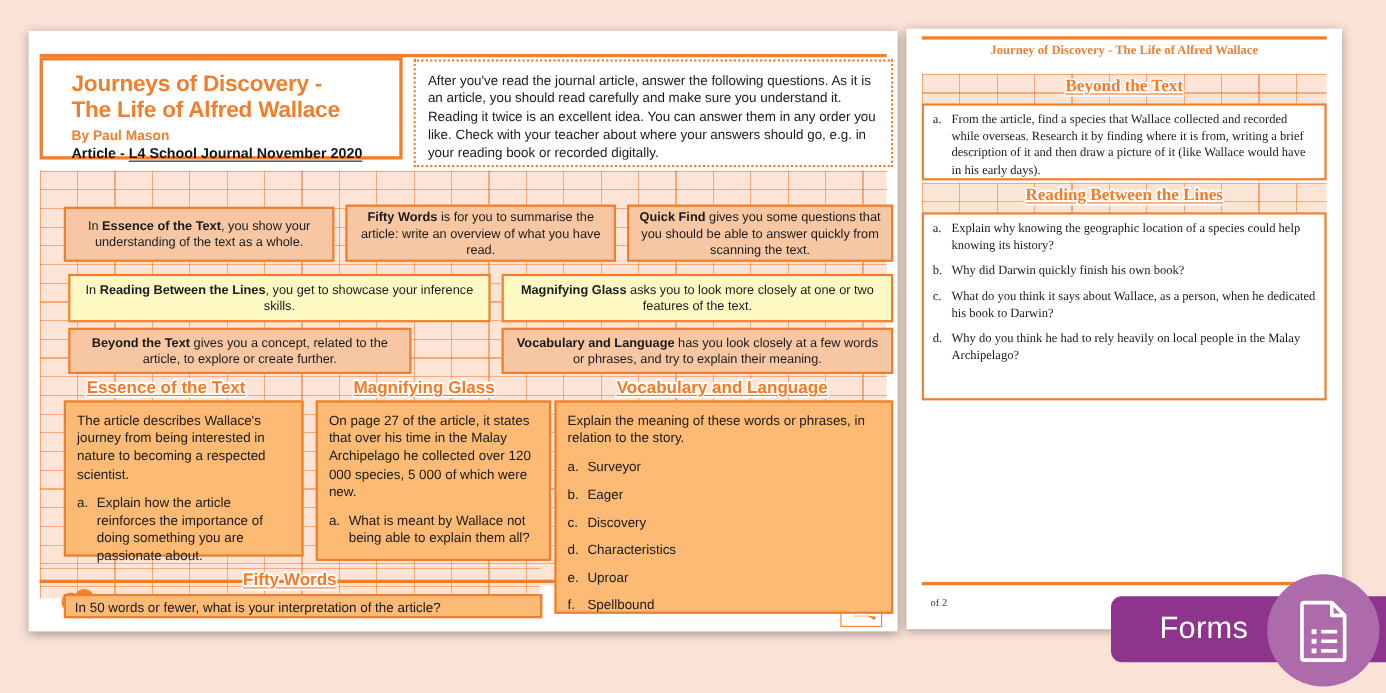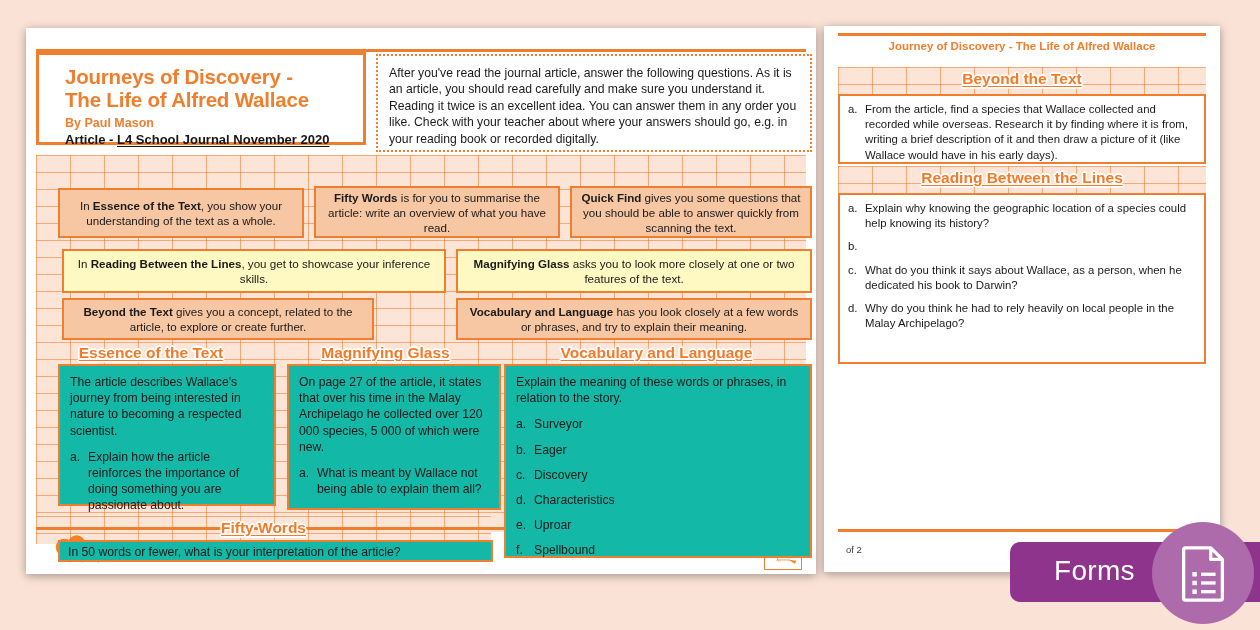--- a/index.html
+++ b/index.html
@@ -9,21 +9,21 @@
     font-family:"Liberation Sans", sans-serif;
     position:relative;
   }
   
   .page{
     position:absolute;
     background:#ffffff;
     box-shadow:0 2px 9px rgba(0,0,0,.35);
   }
   #page-back{
-    left:824px; top:26px; width:396px; height:546px;
+    left:824px; top:26px; width:396px; height:546px;font-family:Liberation Serif, serif;
   }
   #page-front{
     left:26px; top:28px; width:790px; height:546px;
   }
   .page-inner{position:absolute;inset:0;overflow:hidden;}
 
   
   .gridbg{
     background-color:#fce4d6;
     background-image:
@@ -71,21 +71,21 @@
     position:absolute;text-align:center;
     color:#f47a28;font-weight:bold;font-size:15.5px;
     text-decoration:underline;text-underline-offset:2px;
     text-shadow:
       -1.6px 0 #fff, 1.6px 0 #fff, 0 -1.6px #fff, 0 1.6px #fff,
       -1.2px -1.2px #fff, 1.2px -1.2px #fff, -1.2px 1.2px #fff, 1.2px 1.2px #fff;
     z-index:5;
   }
 
   .qbox{
-    position:absolute;background:#14b8a6;border:2px solid #ef7f2e;
+    position:absolute;background:#fdba74;border:2px solid #ef7f2e;
     box-sizing:border-box;padding:8px 10px;z-index:4;
   }
   .qbox p{margin:0 0 10px 0;font-size:12.2px;line-height:16.2px;color:#1a1a1a;}
   .qbox p:last-child{margin-bottom:0;}
   .qlist{margin:0;padding:0;list-style:none;}
   .qlist li{
     display:flex;gap:7px;font-size:12.2px;line-height:16.2px;color:#1a1a1a;
     margin-bottom:9px;
   }
   .qlist li:last-child{margin-bottom:0;}
@@ -152,20 +152,21 @@
     <div class="gridbg backband" style="top:140px;height:28px;"></div>
     <div class="sechead" style="left:14px;right:14px;top:143px;">Reading Between the Lines</div>
     <div class="bbox" style="left:14px;right:14px;top:167px;height:171px;">
       <ul class="qlist">
         <li>
             <span class="mk">a.</span>
             <span>Explain why knowing the geographic location of a species could help knowing its history?</span>
           </li>
         <li>
             <span class="mk">b.</span>
+            <span>Why did Darwin quickly finish his own book?</span>
           </li>
         <li>
             <span class="mk">c.</span>
             <span>What do you think it says about Wallace, as a person, when he dedicated his book to Darwin?</span>
           </li>
         <li>
             <span class="mk">d.</span>
             <span>Why do you think he had to rely heavily on local people in the Malay Archipelago?</span>
           </li>
       </ul>

